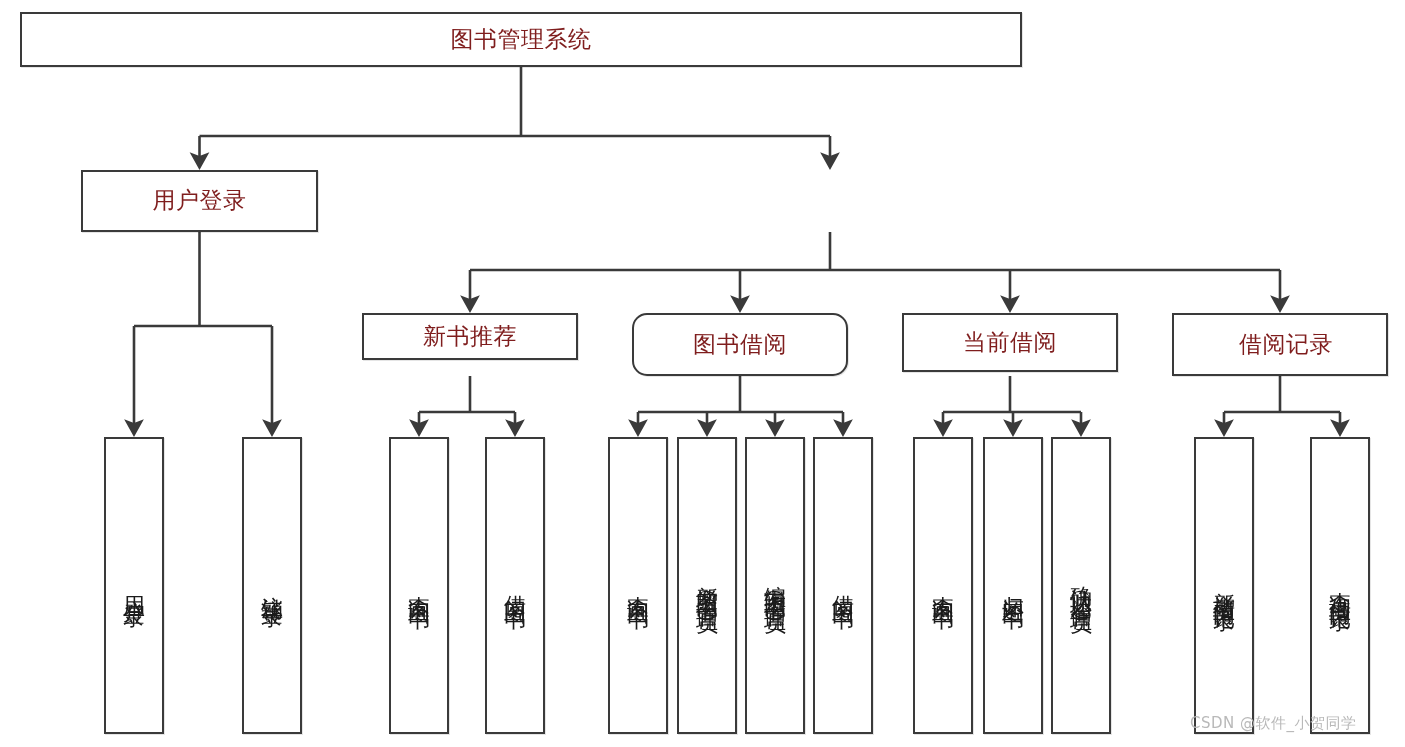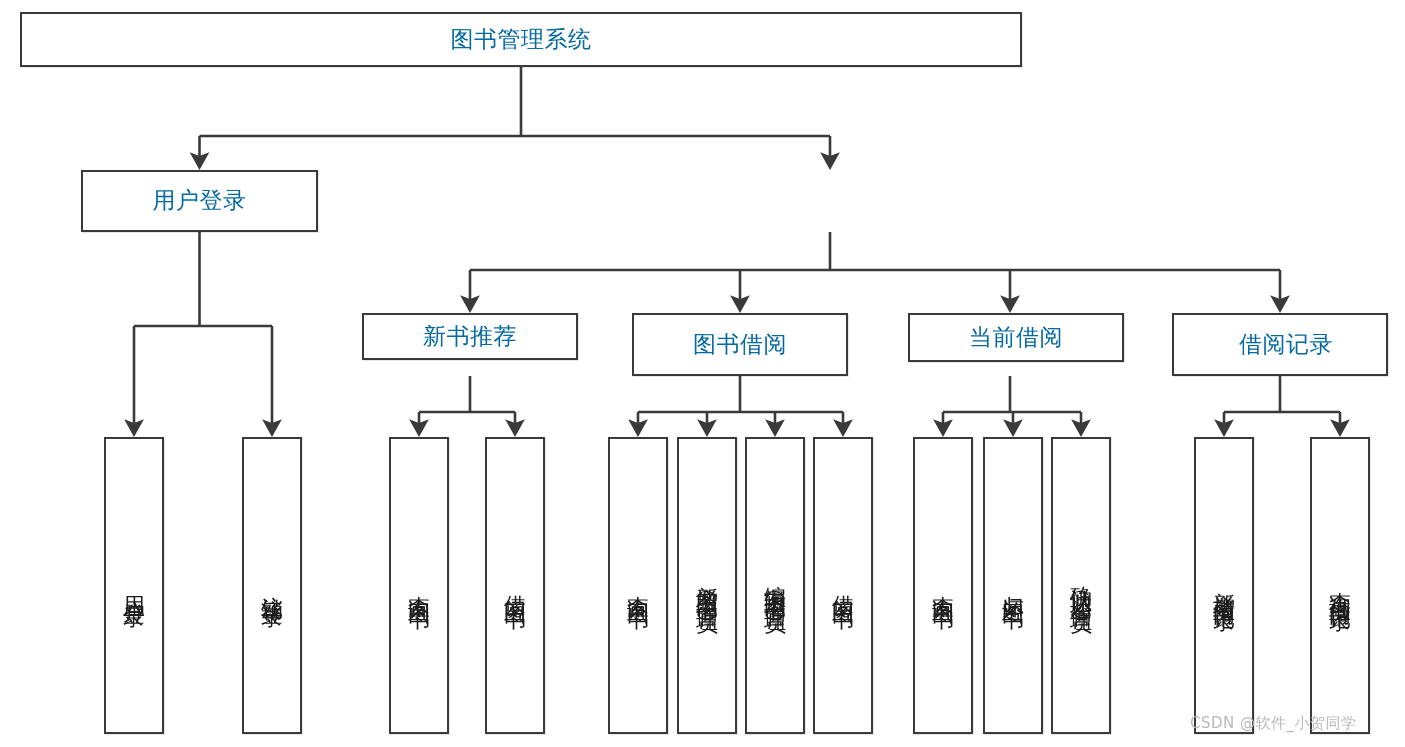--- a/index.html
+++ b/index.html
@@ -29,21 +29,21 @@
     box-sizing: border-box;
     border: 2.5px solid #3a3a3a;
     background: #ffffff;
     display: flex;
     align-items: center;
     justify-content: center;
     box-shadow: 1px 1px 0 rgba(0,0,0,0.10);
   }
   .node-label-h {
     font-size: 23px;
-    color: #0369a1;
+    color: #7f1d1d;
     letter-spacing: 0.5px;
     line-height: 1.1;
     white-space: nowrap;
     text-align: center;
   }
   .node-box.leaf {
     align-items: center;
     justify-content: center;
     padding: 4px 0;
   }
@@ -125,24 +125,24 @@
     <span class="node-label-h">图书管理系统</span>
   </div>
 
   <div class="node-box" style="left: 81px; top: 170px; width: 237px; height: 62px;">
     <span class="node-label-h">用户登录</span>
   </div>
 
   <div class="node-box" style="left: 362px; top: 313px; width: 216px; height: 47px;">
     <span class="node-label-h">新书推荐</span>
   </div>
-  <div class="node-box" style="left: 632px; top: 313px; width: 216px; height: 63px;">
+  <div class="node-box" style="left: 632px; top: 313px; width: 216px; height: 63px; border-radius: 15px;">
     <span class="node-label-h">图书借阅</span>
   </div>
-  <div class="node-box" style="left: 902px; top: 313px; width: 216px; height: 49px; margin-left: 6px;">
+  <div class="node-box" style="left: 902px; top: 313px; width: 216px; height: 59px;">
     <span class="node-label-h">当前借阅</span>
   </div>
   <div class="node-box" style="left: 1172px; top: 313px; width: 216px; height: 63px; padding-left: 12px;">
     <span class="node-label-h">借阅记录</span>
   </div>
 
   <div class="node-box leaf" style="left: 104px; top: 437px; width: 60px; height: 297px;">
     <span class="node-label-v">用户登录</span>
   </div>
   <div class="node-box leaf" style="left: 242px; top: 437px; width: 60px; height: 297px;">

